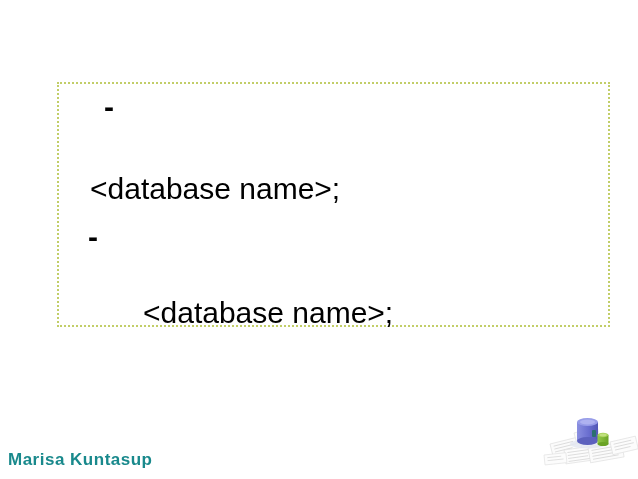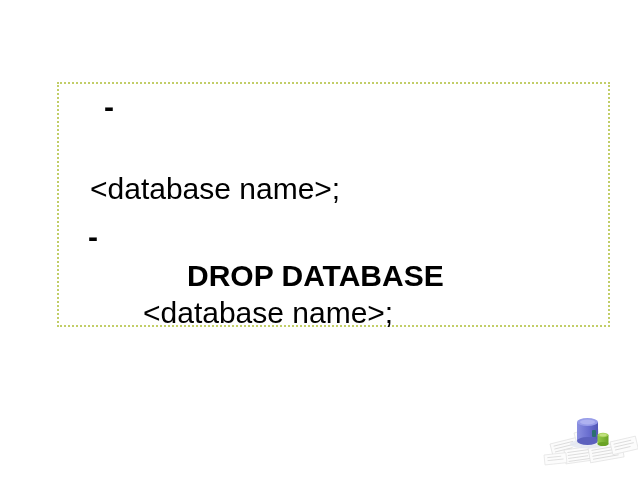--- a/index.html
+++ b/index.html
@@ -58,23 +58,23 @@
 </head>
 <body>
 
 <div class="slide">
 
   <div class="content-box"></div>
 
   <div class="code-line line-0">-</div>
   <div class="code-line line-2">&lt;database name&gt;;</div>
   <div class="code-line line-3">-</div>
-  <div class="code-line line-4">DROP DATABASE</div>
   <div class="code-line line-5">&lt;database name&gt;;</div>
 
+  <div class="author">Marisa Kuntasup</div>
 
   <svg class="clipart" viewBox="0 0 108 79" xmlns="http://www.w3.org/2000/svg">
     <defs>
       <linearGradient id="cylGrad" x1="0" y1="0" x2="1" y2="0">
         <stop offset="0" stop-color="#8a8fe0"></stop>
         <stop offset="0.55" stop-color="#6a6fd0"></stop>
         <stop offset="1" stop-color="#5156b5"></stop>
       </linearGradient>
       <linearGradient id="greenGrad" x1="0" y1="0" x2="1" y2="0">
         <stop offset="0" stop-color="#93c94a"></stop>

